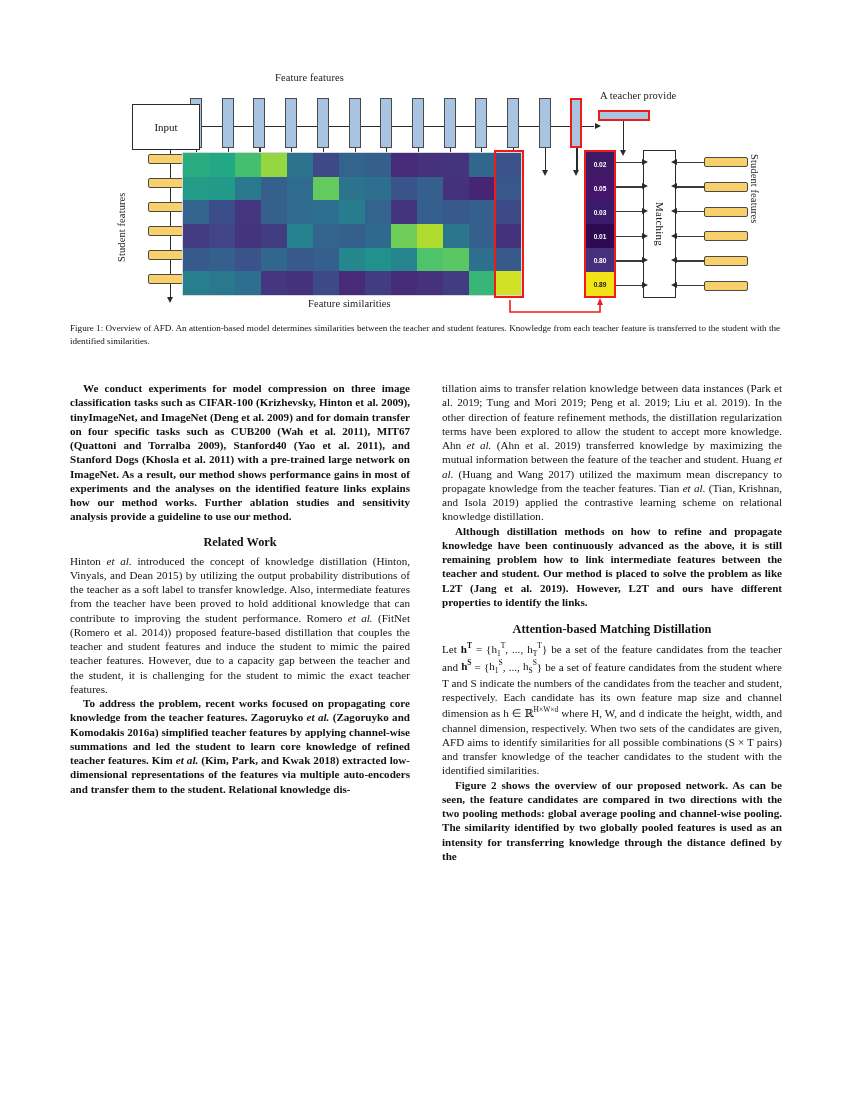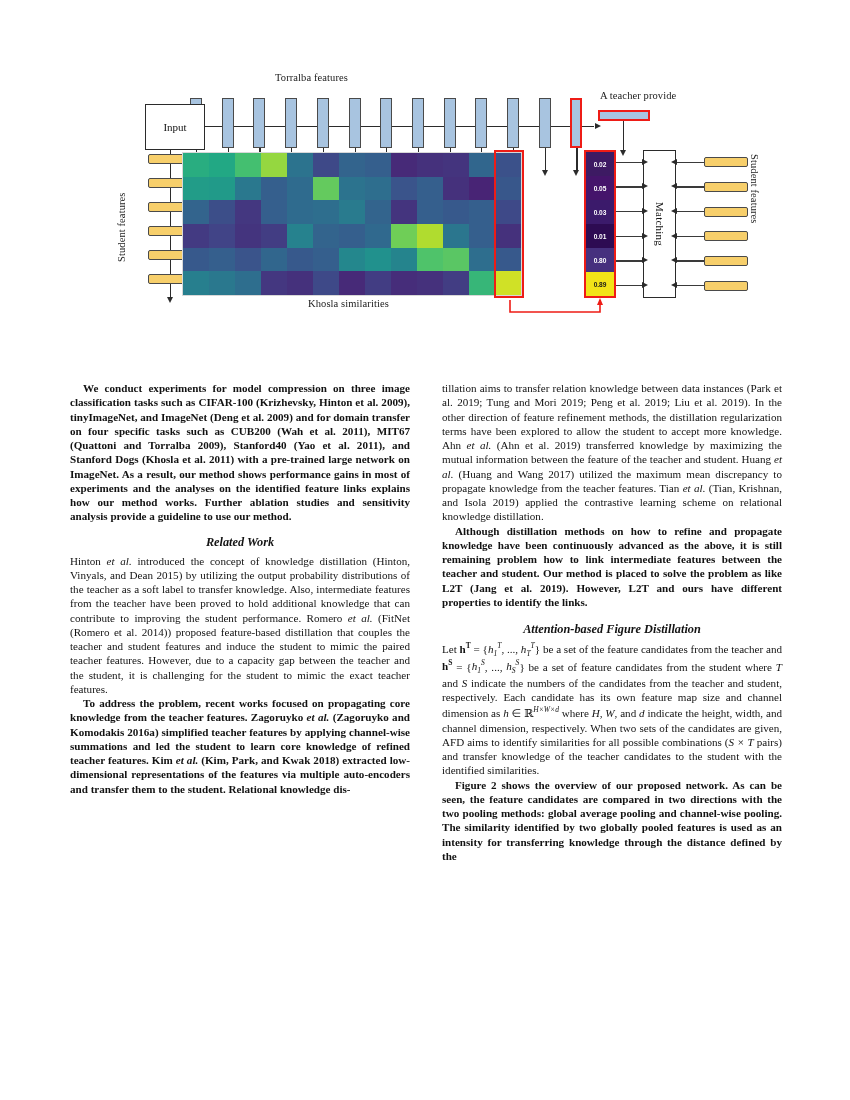--- a/index.html
+++ b/index.html
@@ -43,28 +43,27 @@
   }
   .fig-label.vert-r {
     transform: rotate(90deg);
     transform-origin: left top;
   }
 
   
   .input-box {
     position: absolute;
     left: 62px; top: 32px;
-    width: 60px; height: 46px;
+    width: 68px; height: 46px;
     border: 1.2px solid #2b2b2b;
     background: #ffffff;
     display: flex; align-items: center; justify-content: center;
     font-size: 11px;
     font-family: "Liberation Serif", serif;
     z-index: 4;
-    margin-left: 13px;
   }
 
   
   .teacher-row {
     position: absolute;
     left: 112px; top: 26px;
     width: 412px; height: 56px;
   }
   .t-line {
     position: absolute;
@@ -319,46 +318,45 @@
     hyphens: manual;
     color: #121212;
   }
   .col p.indent { text-indent: 13px; font-weight: bold; }
   .col h2 {
     margin: 11px 0 4px 0;
     font-size: 12.3px;
     font-weight: bold;
     text-align: center;
     font-family: "Liberation Serif", serif;
-    font-style: italic;
   }
   .col h2.tight { margin-top: 13px; }
   i { font-style: italic; }
-  .mathv { font-style: italic; font-family: "Liberation Serif", serif; }
+  .mathv { font-family: "Liberation Serif", serif; }
   .bold-up { font-weight: bold; }
   sub { font-size: 0.68em; }
   sup { font-size: 0.68em; }
   .bb { font-family: "DejaVu Serif", serif; }
 </style>
 </head>
 <body>
 
 <div class="page">
 
   <div class="figure-wrap">
 
-    <div class="fig-label" style="left:205px; top:0px;">Torralba features</div>
+    <div class="fig-label" style="left:205px; top:0px;">Feature features</div>
 
     <div class="fig-label" style="left:530px; top:18px;">A teacher provide</div>
 
     <div class="fig-label vert-l" style="left:46px; top:190px;">Student features</div>
 
     <div class="fig-label vert-r" style="left:690px; top:82px;">Student features</div>
 
-    <div class="fig-label" style="left:238px; top:226px;">Khosla similarities</div>
+    <div class="fig-label" style="left:238px; top:226px;">Feature similarities</div>
 
     <div class="input-box">Input</div>
 
     <div class="teacher-row">
       <div class="t-line"></div>
       <div class="t-arrow"></div>
       <div id="tboxes">
           <div class="tbox" style="left: 8px;"></div>
           <div class="tdown" style="left: 14px;"></div>
           <div class="tbox" style="left: 39.7px;"></div>
@@ -527,38 +525,39 @@
         <div class="rs-arrow" style="top: 213.067px;"></div>
         <div class="rsbox" style="top: 208.667px;"></div>
       </div>
 
     <svg class="red-path" viewBox="0 0 710 245">
       <polyline points="440,228 440,240 530,240 530,228" fill="none" stroke="#ee1c16" stroke-width="1.6"></polyline>
       <polygon points="530,226 527,233 533,233" fill="#ee1c16"></polygon>
     </svg>
   </div>
 
+  <div class="caption">Figure 1: Overview of AFD. An attention-based model determines similarities between the teacher and student features. Knowledge from each teacher feature is transferred to the student with the identified similarities.</div>
 
   <div class="body-cols">
 
     <div class="col">
       <p class="indent">We conduct experiments for model compression on three image classification tasks such as CIFAR-100 (Krizhevsky, Hinton et al. 2009), tinyImageNet, and ImageNet (Deng et al. 2009) and for domain transfer on four specific tasks such as CUB200 (Wah et al. 2011), MIT67 (Quattoni and Torralba 2009), Stanford40 (Yao et al. 2011), and Stanford Dogs (Khosla et al. 2011) with a pre-trained large network on ImageNet. As a result, our method shows performance gains in most of experiments and the analyses on the identified feature links explains how our method works. Further ablation studies and sensitivity analysis provide a guideline to use our method.</p>
 
       <h2>Related Work</h2>
 
       <p><span>Hinton </span><i>et al.</i><span> introduced the concept of knowledge distillation (Hinton, Vinyals, and Dean 2015) by utilizing the output probability distributions of the teacher as a soft label to transfer knowledge. Also, intermediate features from the teacher have been proved to hold additional knowledge that can contribute to improving the student performance. Romero </span><i>et al.</i><span> (FitNet (Romero et al. 2014)) proposed feature-based distillation that couples the teacher and student features and induce the student to mimic the paired teacher features. However, due to a capacity gap between the teacher and the student, it is challenging for the student to mimic the exact teacher features.</span></p>
 
       <p class="indent"><span>To address the problem, recent works focused on propagating core knowledge from the teacher features. Zagoruyko </span><i>et al.</i><span> (Zagoruyko and Komodakis 2016a) simplified teacher features by applying channel-wise summations and led the student to learn core knowledge of refined teacher features. Kim </span><i>et al.</i><span> (Kim, Park, and Kwak 2018) extracted low-dimensional representations of the features via multiple auto-encoders and transfer them to the student. Relational knowledge dis-</span></p>
     </div>
 
     <div class="col">
       <p><span>tillation aims to transfer relation knowledge between data instances (Park et al. 2019; Tung and Mori 2019; Peng et al. 2019; Liu et al. 2019). In the other direction of feature refinement methods, the distillation regularization terms have been explored to allow the student to accept more knowledge. Ahn </span><i>et al.</i><span> (Ahn et al. 2019) transferred knowledge by maximizing the mutual information between the feature of the teacher and student. Huang </span><i>et al.</i><span> (Huang and Wang 2017) utilized the maximum mean discrepancy to propagate knowledge from the teacher features. Tian </span><i>et al.</i><span> (Tian, Krishnan, and Isola 2019) applied the contrastive learning scheme on relational knowledge distillation.</span></p>
 
       <p class="indent">Although distillation methods on how to refine and propagate knowledge have been continuously advanced as the above, it is still remaining problem how to link intermediate features between the teacher and student. Our method is placed to solve the problem as like L2T (Jang et al. 2019). However, L2T and ours have different properties to identify the links.</p>
 
-      <h2 class="tight">Attention-based Figure Distillation</h2>
+      <h2 class="tight">Attention-based Matching Distillation</h2>
 
       <p><span>Let </span><span class="bold-up">h<sup>T</sup></span> = {<span class="mathv">h<sub>1</sub><sup>T</sup></span>, ..., <span class="mathv">h<sub>T</sub><sup>T</sup></span>}<span> be a set of the feature candidates from the teacher and </span><span class="bold-up">h<sup>S</sup></span> = {<span class="mathv">h<sub>1</sub><sup>S</sup></span>, ..., <span class="mathv">h<sub>S</sub><sup>S</sup></span>}<span> be a set of feature candidates from the student where </span><span class="mathv">T</span><span> and </span><span class="mathv">S</span><span> indicate the numbers of the candidates from the teacher and student, respectively. Each candidate has its own feature map size and channel dimension as </span><span class="mathv">h</span> ∈ <span class="bb">ℝ</span><sup class="mathv">H×W×d</sup><span> where </span><span class="mathv">H</span><span>, </span><span class="mathv">W</span><span>, and </span><span class="mathv">d</span><span> indicate the height, width, and channel dimension, respectively. When two sets of the candidates are given, AFD aims to identify similarities for all possible combinations (</span><span class="mathv">S × T</span><span> pairs) and transfer knowledge of the teacher candidates to the student with the identified similarities.</span></p>
 
       <p class="indent">Figure 2 shows the overview of our proposed network. As can be seen, the feature candidates are compared in two directions with the two pooling methods: global average pooling and channel-wise pooling. The similarity identified by two globally pooled features is used as an intensity for transferring knowledge through the distance defined by the</p>
     </div>
   </div>
 </div>
 
 </body></html>

